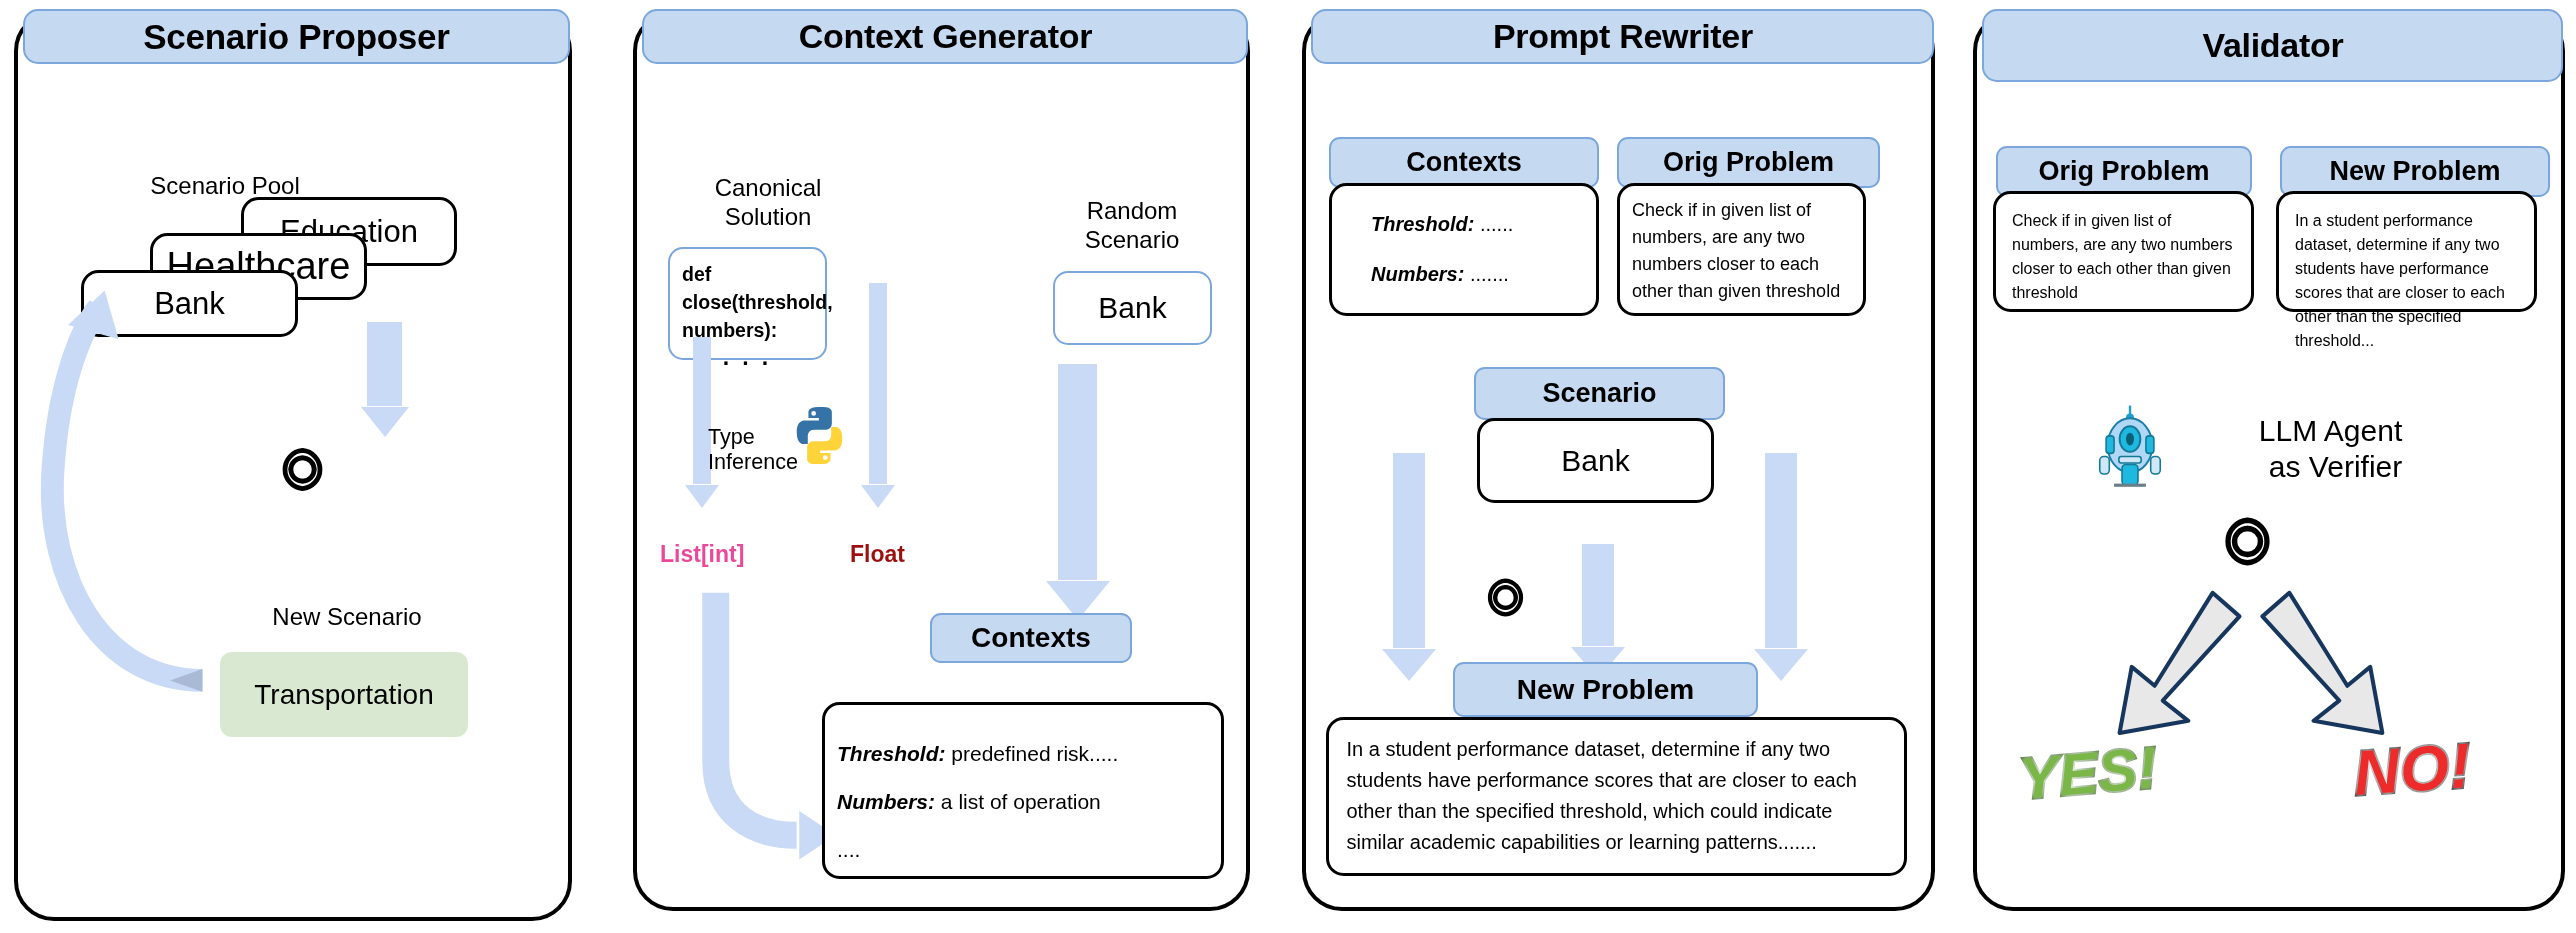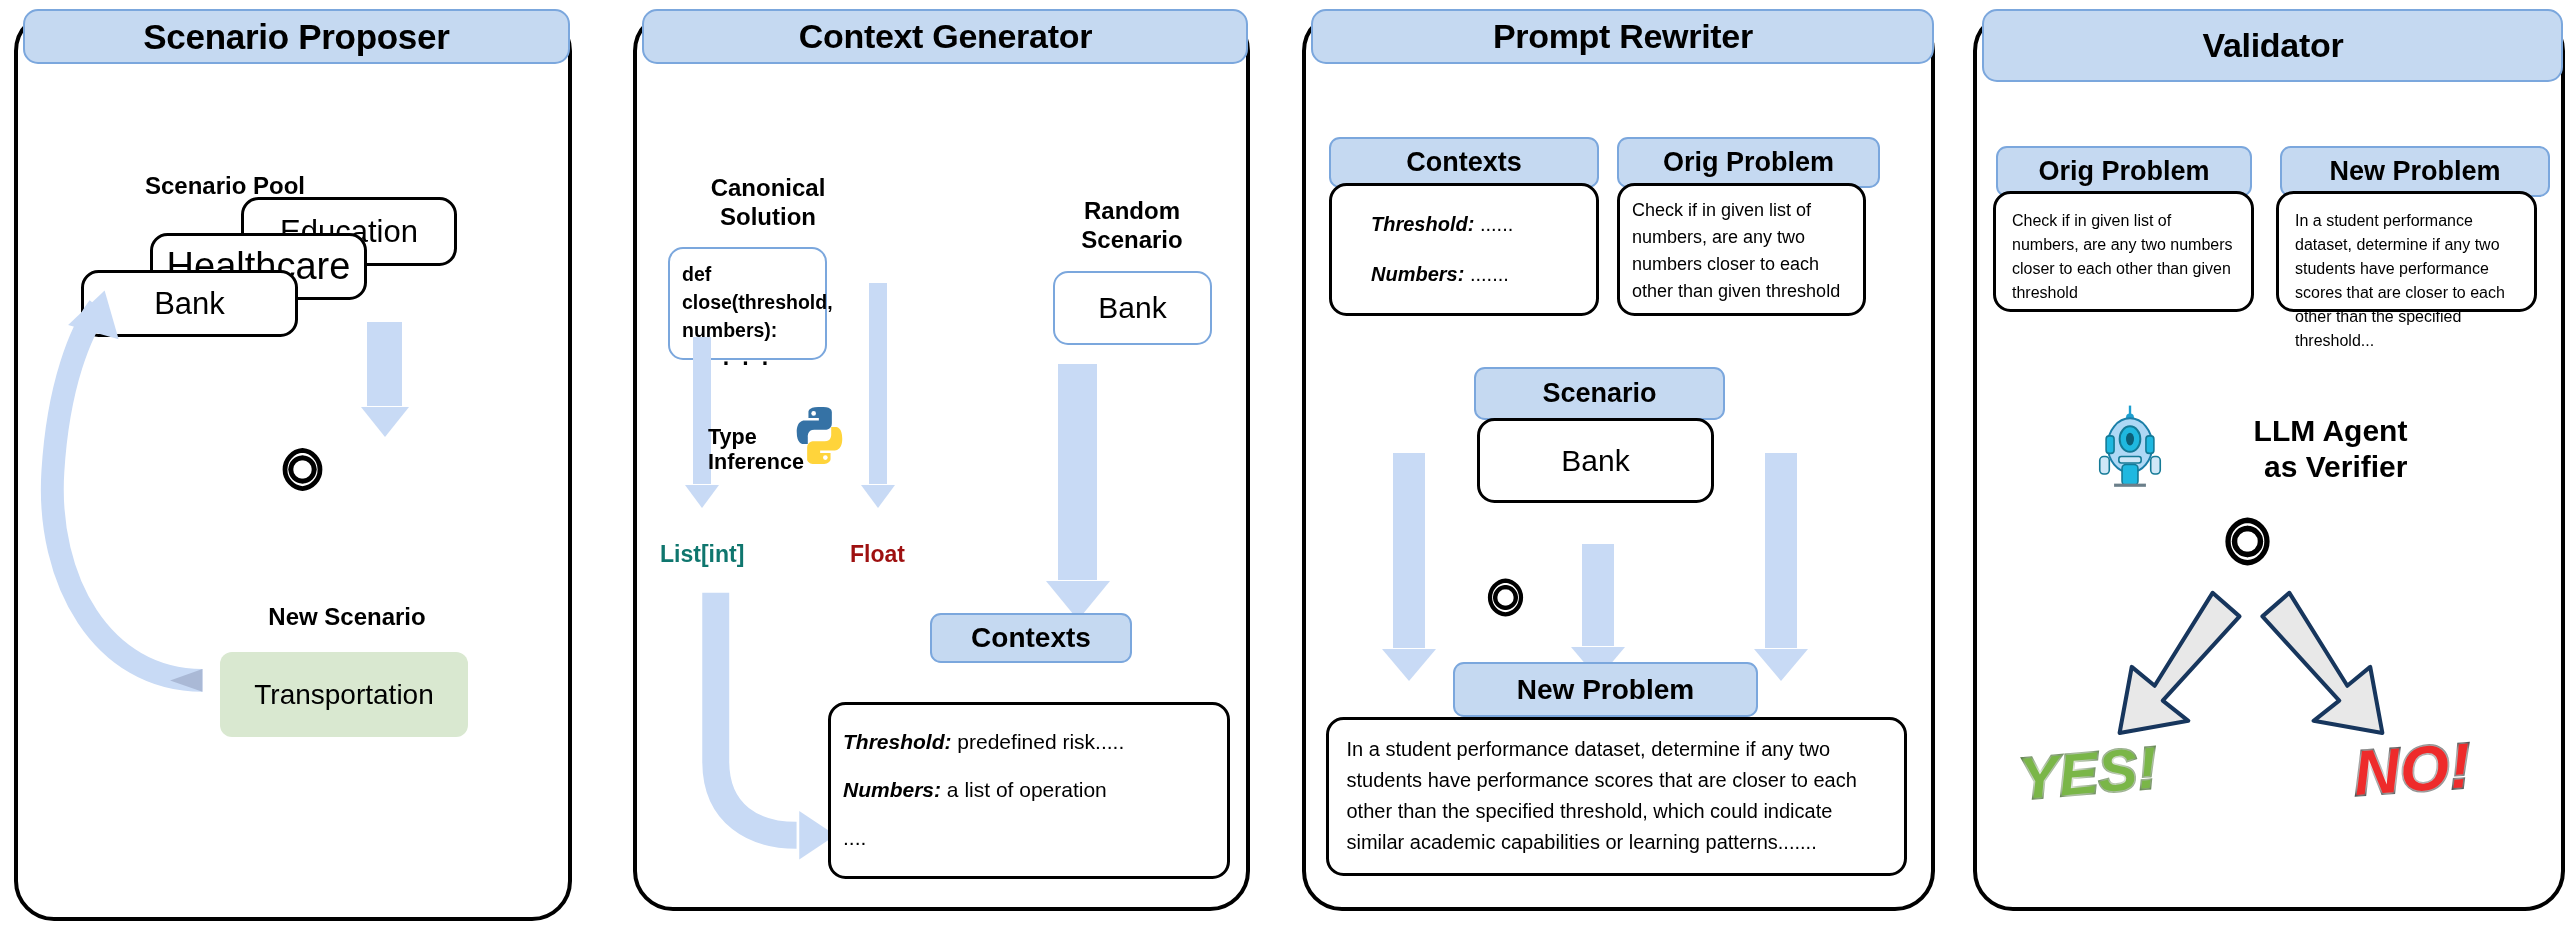--- a/index.html
+++ b/index.html
@@ -63,21 +63,21 @@
     background: #c5d9f1;
     border: 2.7px solid #7ba7dd;
     border-radius: 10.8px;
     font-weight: bold;
   }
   .green-box {
     background: #d9e8d0;
     border-radius: 12px;
   }
   .plain-label {
-    font-weight: bold;
+    font-weight: normal;
     background: transparent;
   }
   .text-box {
     align-items: flex-start;
     justify-content: flex-start;
     text-align: left;
     line-height: 1.45;
     padding: 10.8px 12px;
   }
 
@@ -211,39 +211,39 @@
 Inference</span>
 </div>
 
 <svg class="python-logo" style="left:787px; top:403px; width:65px; height:65px;" viewBox="0 0 100 100">
   <path d="M48 6 C32 6 33 14 33 14 l0 9 16 0 0 4 -22 0 c0 0 -12 -1 -12 18 0 19 10 18 10 18 l7 0 0 -11 c0 0 -1 -11 10 -11 l17 0 c0 0 10 0 10 -10 l0 -17 c0 0 1 -8 -13 -8 z" fill="#3572A5"></path>
   <circle cx="41" cy="16" r="3.6" fill="#ffffff"></circle>
   <path d="M52 94 c16 0 15 -8 15 -8 l0 -9 -16 0 0 -4 22 0 c0 0 12 1 12 -18 0 -19 -10 -18 -10 -18 l-7 0 0 11 c0 0 1 11 -10 11 l-17 0 c0 0 -10 0 -10 10 l0 17 c0 0 -1 8 13 8 z" fill="#FFD43B"></path>
   <circle cx="59" cy="84" r="3.6" fill="#ffffff"></circle>
 </svg>
 
-<div class="node" style="left:660px; top:538px; width:155px; height:32px; font-size:23px; font-weight:bold; color:#0f766e; justify-content:flex-start;">
+<div class="node" style="left:660px; top:538px; width:155px; height:32px; font-size:23px; font-weight:bold; color:#ec4899; justify-content:flex-start;">
   <span>List[int]</span>
 </div>
 <div class="node" style="left:850px; top:538px; width:128px; height:32px; font-size:23px; font-weight:bold; color:#9e1010; justify-content:flex-start;">
   <span>Float</span>
 </div>
 
 <div class="arrow-down" style="--head:32px; --headh:39px; left:1058px; top:364px; width:39px; height:216px;"></div>
 
 <div class="node blue-chip" style="left:930px; top:613px; width:202px; height:50px; font-size:28px;">
   <span>Contexts</span>
 </div>
 
 <svg class="overlay" viewBox="0 0 3823 1385" width="2576" height="933">
   <path d="M 1062 880 L 1062 1130 C 1062 1210 1120 1240 1182 1240" fill="none" stroke="#c8daf5" stroke-width="40" stroke-linecap="butt"></path>
   <polygon points="1186,1204 1240,1240 1186,1276" fill="#c8daf5"></polygon>
 </svg>
 
-<div class="node white-box text-box" style="left:822px; top:702px; width:402px; height:177px; font-size:21px; flex-direction:column; justify-content:center; gap:17.5px;margin-left:6px;">
+<div class="node white-box text-box" style="left:822px; top:702px; width:402px; height:177px; font-size:21px; flex-direction:column; justify-content:flex-end; gap:17.5px;">
   <div>
     <b><i>Threshold:</i></b><span> predefined risk.....</span>
   </div>
   <div>
     <b><i>Numbers:</i></b><span> a list of operation</span>
   </div>
   <div>....</div>
 </div>
 
 <div class="panel" style="left:1302px; top:10.8px; width:633px; height:900px;">

